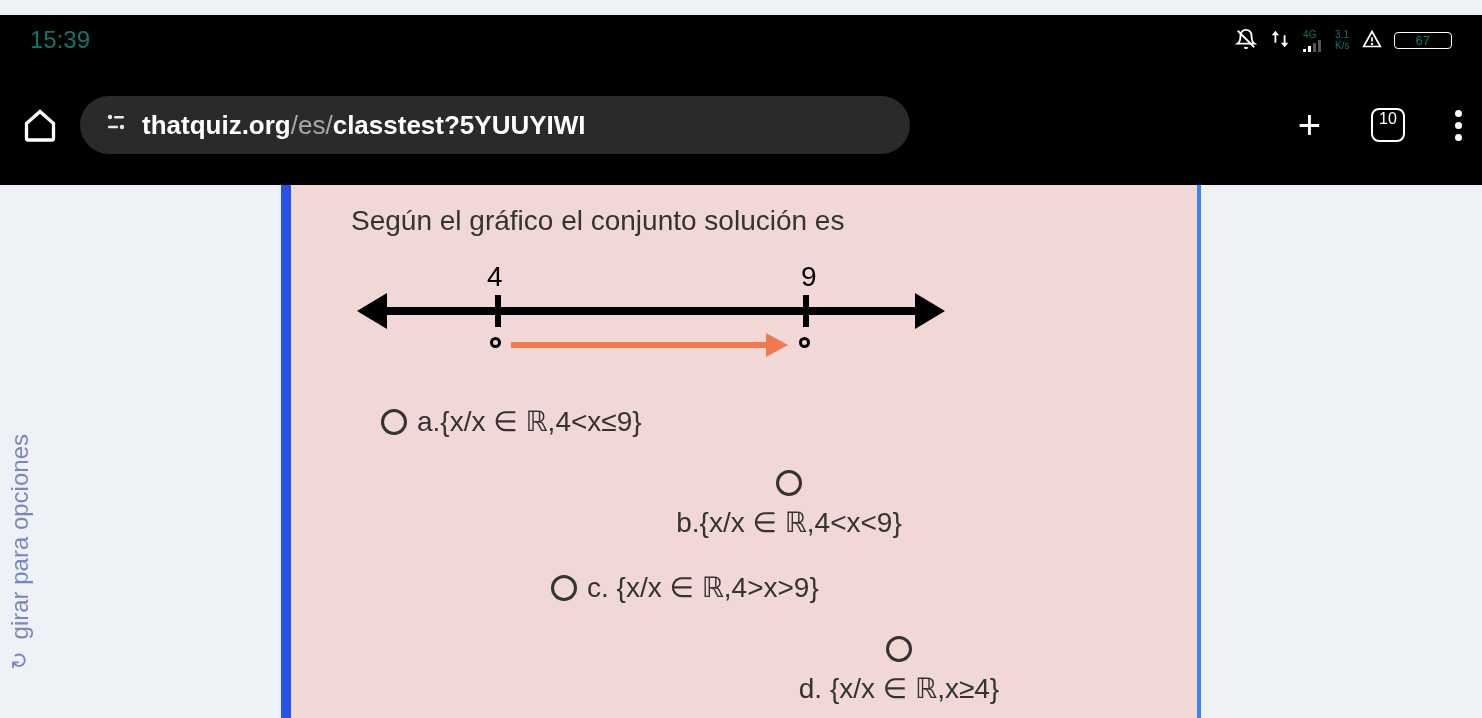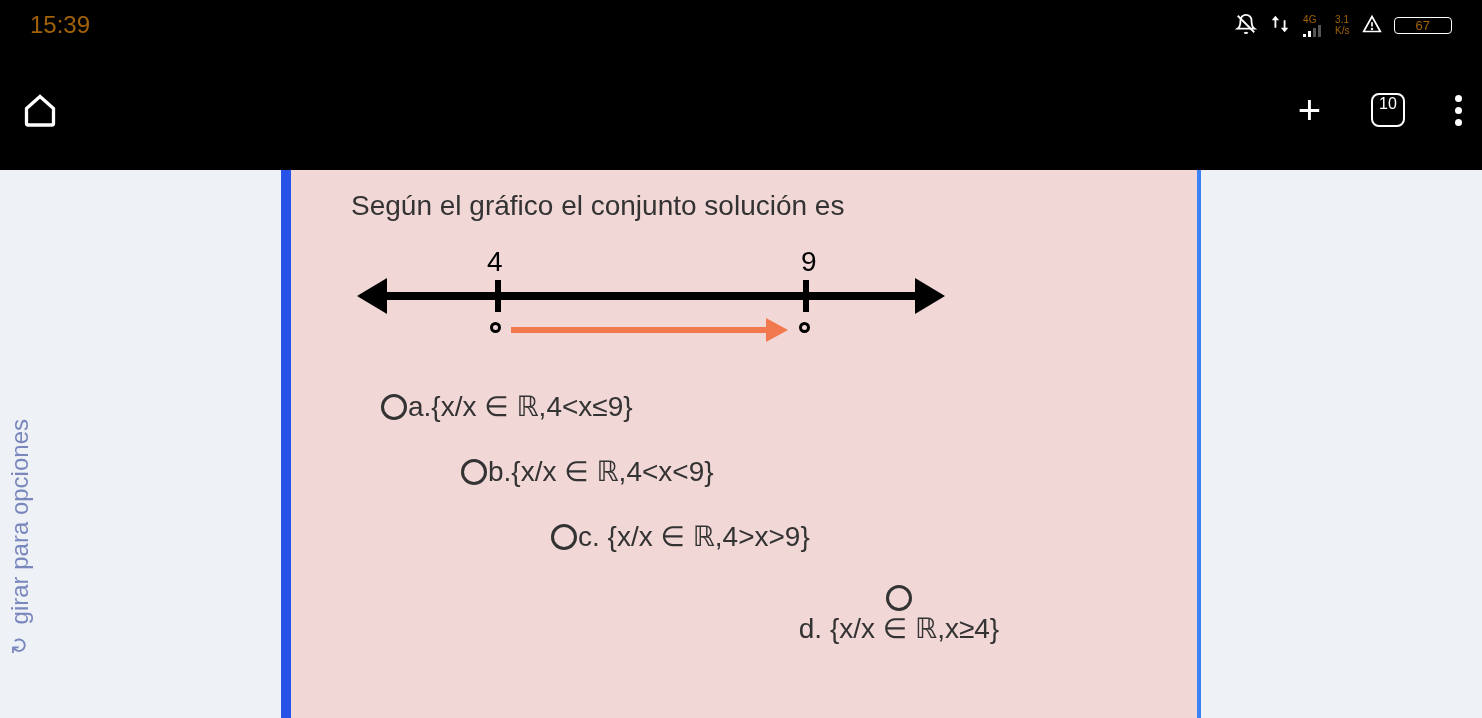--- a/index.html
+++ b/index.html
@@ -1,18 +1,18 @@
 <!DOCTYPE html>
 <html><head>
   <meta charset="utf-8">
   <style>
     * { margin: 0; padding: 0; box-sizing: border-box; }
     body { width: 1482px; height: 718px; font-family: -apple-system, sans-serif; background: #eef2f7; overflow: hidden; }
 
-    .status-bar { height: 50px; background: #000; color: #a16207; display: flex; justify-content: space-between; align-items: center; padding: 0 30px; font-size: 24px; }
+    .status-bar { height: 50px; background: #000; color: #0f766e; display: flex; justify-content: space-between; align-items: center; padding: 0 30px; font-size: 24px; margin-top: 15px; }
     .status-right { display: flex; align-items: center; gap: 12px; font-size: 14px; }
     .status-right .small { font-size: 10px; line-height: 1.1; }
     .battery { display: inline-flex; align-items: center; border: 1px solid #fff; border-radius: 4px; padding: 0 21px; font-size: 13px; }
 
     .browser-bar { height: 120px; background: #000; display: flex; align-items: center; padding: 0 20px; gap: 20px; }
     .home-icon { width: 40px; height: 40px; display: flex; justify-content: center; align-items: center; color: #fff; }
     .url-bar { flex: 1; max-width: 830px; background: #2a2a2c; border-radius: 30px; height: 58px; display: flex; align-items: center; padding: 0 24px; gap: 14px; color: #fff; font-size: 26px; }
     .url-bar .site-icon { color: #fff; font-size: 22px; opacity: 0.9; }
     .url-text { white-space: nowrap; }
     .url-text .bold { font-weight: 600; color: #fff; }
@@ -36,24 +36,24 @@
     .numline-label { position: absolute; font-size: 28px; color: #000; }
     .numline-axis { position: absolute; top: 62px; left: 0; width: 560px; height: 8px; background: #000; }
     .arrowhead-left { position: absolute; top: 48px; left: -14px; width: 0; height: 0; border-top: 18px solid transparent; border-bottom: 18px solid transparent; border-right: 30px solid #000; }
     .arrowhead-right { position: absolute; top: 48px; right: -14px; width: 0; height: 0; border-top: 18px solid transparent; border-bottom: 18px solid transparent; border-left: 30px solid #000; }
     .tick { position: absolute; top: 50px; width: 6px; height: 32px; background: #000; }
     .open-circle { position: absolute; width: 11px; height: 11px; border: 3px solid #000; border-radius: 50%; background: #f2d7d7; }
     .interval-line { position: absolute; top: 97px; height: 6px; background: #f2794d; }
     .interval-arrow { position: absolute; top: 88px; width: 0; height: 0; border-top: 12px solid transparent; border-bottom: 12px solid transparent; border-left: 22px solid #f2794d; }
 
     .options { margin-top: 30px; }
-    .option-row { display: flex; align-items: center; gap: 1px; font-size: 28px; color: #333; margin-bottom: 32px; }
+    .option-row { display: flex; align-items: center; gap: 10px; font-size: 28px; color: #333; margin-bottom: 32px; }
     .radio { width: 26px; height: 26px; border: 3px solid #333; border-radius: 50%; flex-shrink: 0; background: #f2d7d7; }
     .opt-a { margin-left: 30px; }
-    .opt-b { margin-left: 110px; }
+    .opt-b { margin-left: 110px; flex-direction: column; }
     .opt-c { margin-left: 200px; }
     .opt-d { margin-left: 330px; flex-direction: column; }
   </style>
 </head>
 <body>
 
 <div class="status-bar">
   <div>15:39</div>
   <div class="status-right">
     <span>
@@ -91,20 +91,33 @@
         <span>67</span>
       </span>
   </div>
 </div>
 
 <div class="browser-bar">
   <div class="home-icon">
     <svg width="36" height="36" viewBox="0 0 24 24" fill="none" stroke="#fff" stroke-width="2.2">
         <path d="M3 11l9-8 9 8v10a1 1 0 0 1-1 1H4a1 1 0 0 1-1-1V11z"></path>
       </svg>
+  </div>
+  <div class="url-bar">
+    <span class="site-icon">
+      <svg width="24" height="24" viewBox="0 0 24 24" fill="#fff">
+          <circle cx="6" cy="7" r="2.2"></circle>
+          <rect x="10" y="6" width="10" height="2.4" rx="1"></rect>
+          <circle cx="18" cy="17" r="2.2"></circle>
+          <rect x="4" y="15.8" width="10" height="2.4" rx="1"></rect>
+        </svg>
+    </span>
+    <span class="url-text">
+      <span class="bold">thatquiz.org</span><span class="dim">/es/</span><span class="bold">classtest?5YUUYIWI</span>
+    </span>
   </div>
   <div class="browser-actions">
     <div class="plus-btn">+</div>
     <div class="tab-count">
         <span>10</span>
       </div>
     <div class="more-btn">
         <span></span>
         <span></span>
         <span></span>

